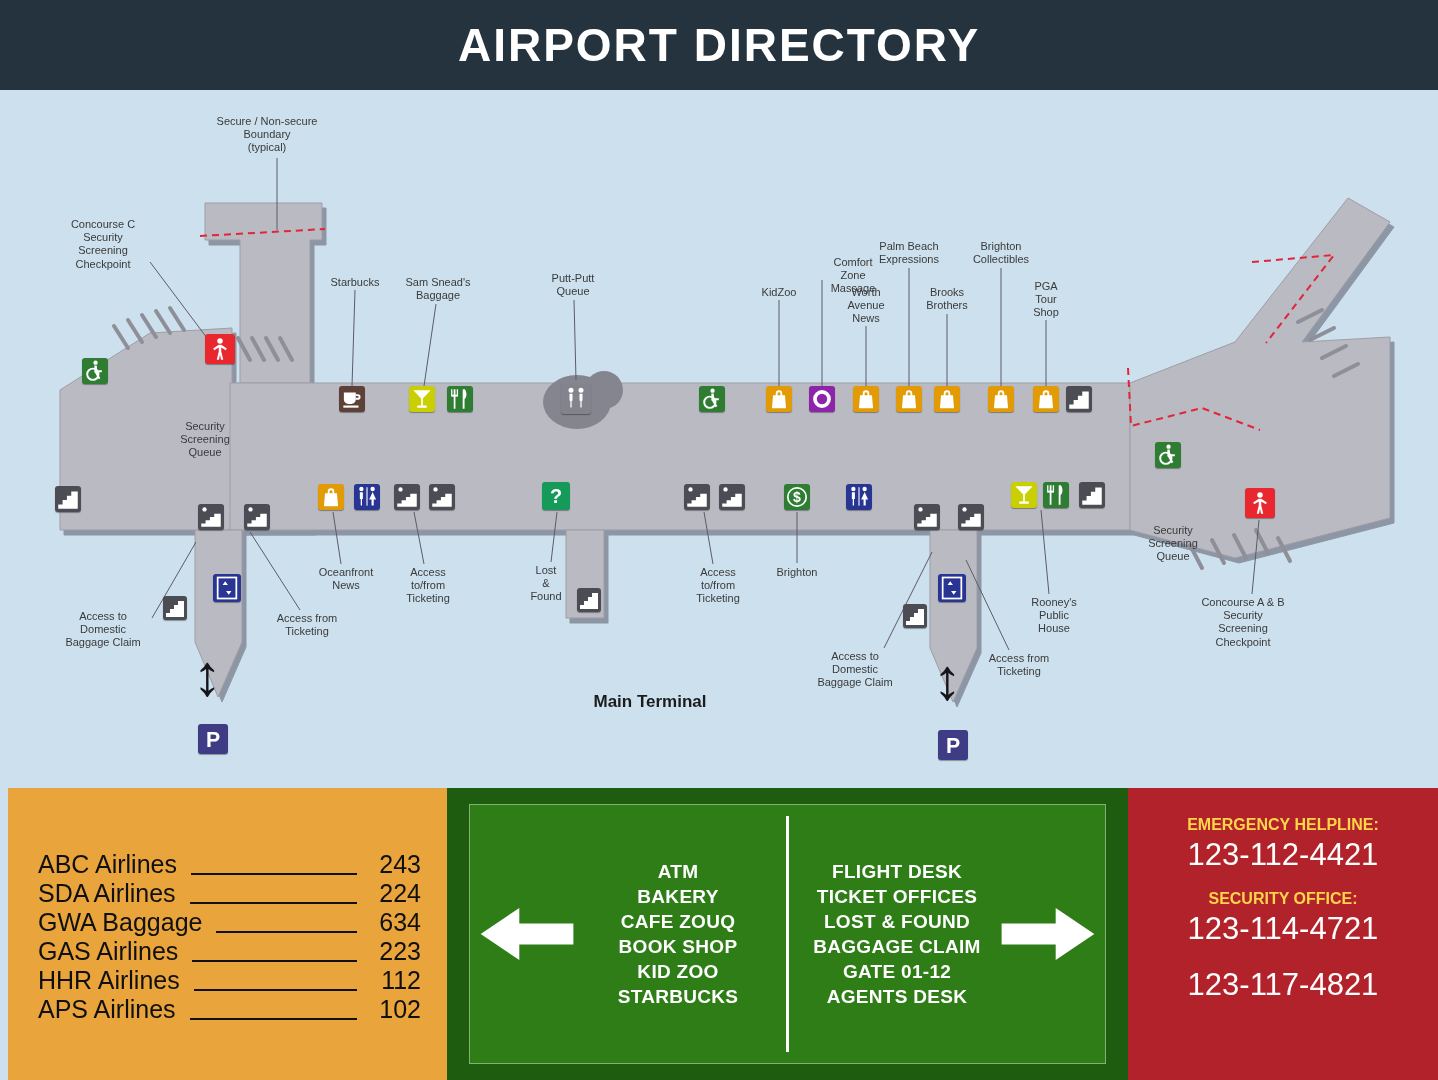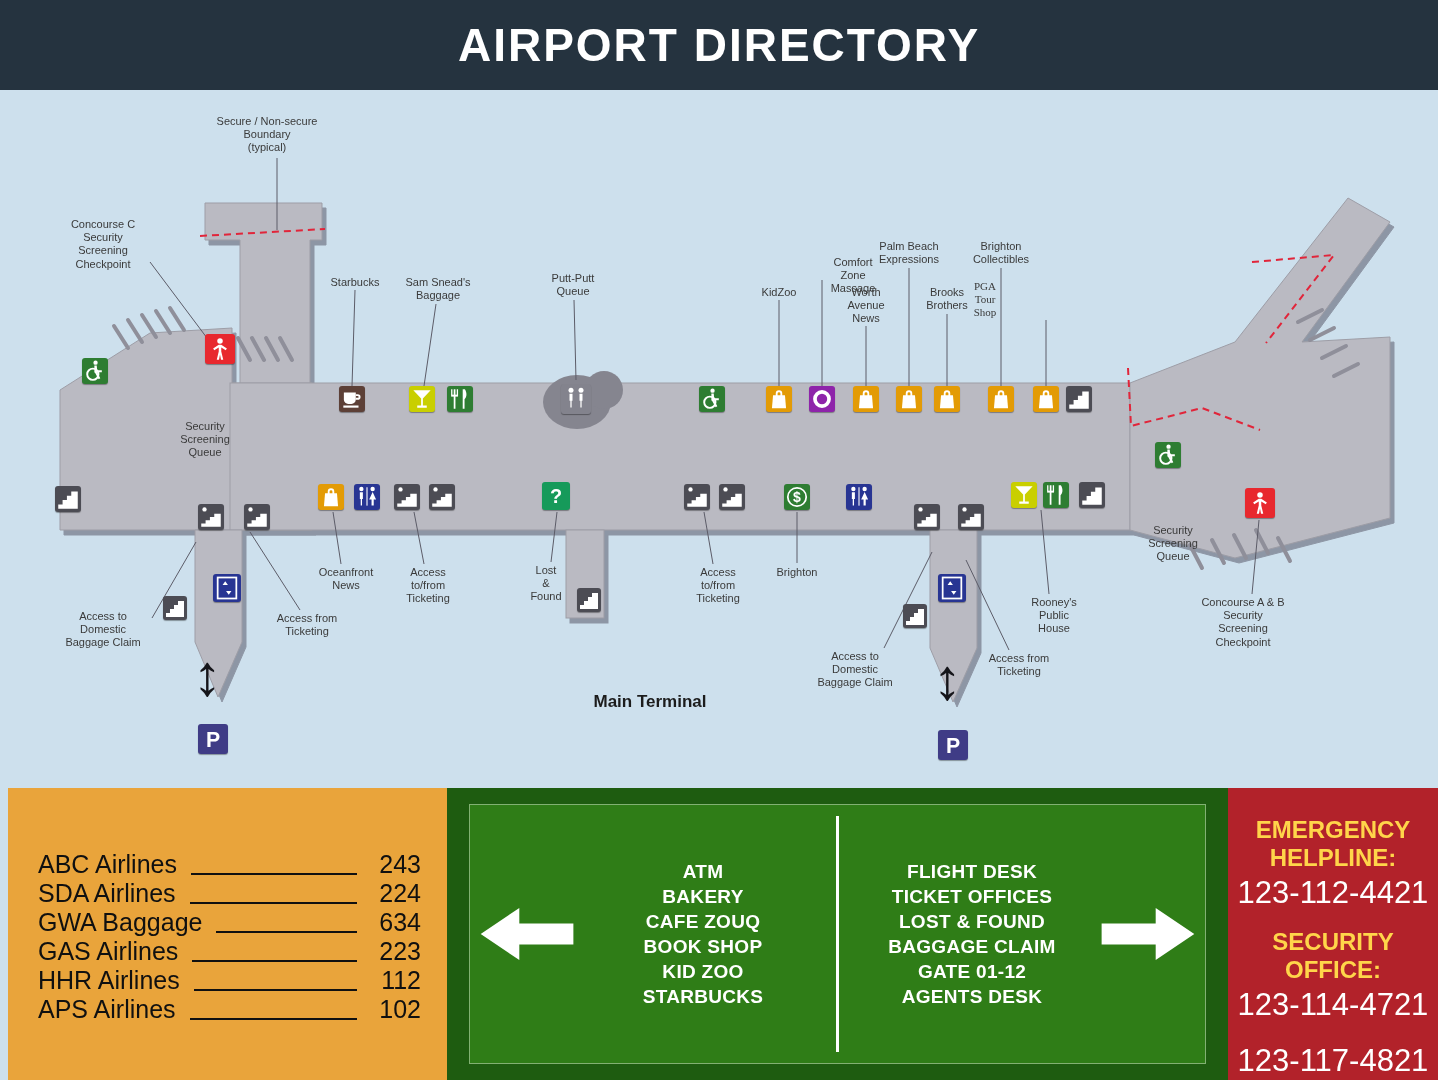--- a/index.html
+++ b/index.html
@@ -27,31 +27,31 @@
   .mbig{font-size:17px;font-weight:bold;color:#1c1c1c;}
   .marrow{position:absolute;font-size:58px;line-height:1;font-weight:bold;color:#15151a;}
   
   .bottom{position:absolute;left:0;top:788px;width:1438px;height:292px;display:flex;background:var(--map-bg);}
   .panel-airlines{width:439px;margin-left:8px;background:var(--airlines-bg);
                   padding:62px 26px 0 30px;box-sizing:border-box;}
   .air-row{display:flex;align-items:flex-end;font-size:25px;color:#101010;height:29px;}
   .air-name{white-space:nowrap;}
   .air-line{flex:1;border-bottom:2px solid #101010;margin:0 10px 4px 14px;}
   .air-num{width:54px;text-align:right;}
-  .panel-directions{width:781px;background:var(--directions-bg);padding:16px 22px;box-sizing:border-box;}
+  .panel-directions{width:681px;background:var(--directions-bg);padding:16px 22px;box-sizing:border-box;}
   .dir-inner{position:relative;width:100%;height:100%;background:var(--directions-inner);
              border:1px solid rgba(255,255,255,.4);display:flex;align-items:center;
              padding:0 10px;box-sizing:border-box;}
   .dir-col{flex:1;display:flex;flex-direction:column;gap:3px;text-align:center;
            color:#fff;font-weight:bold;font-size:19px;letter-spacing:.3px;}
   .dir-divider{width:3px;background:#fff;height:calc(100% - 22px);margin:0 6px;}
   .block-arrow{flex:0 0 auto;}
   .panel-contacts{flex:1;background:var(--contacts-bg);text-align:center;
                   padding-top:28px;box-sizing:border-box;display:flex;flex-direction:column;gap:17px;}
-  .contact-label{color:var(--contact-label);font-weight:bold;font-size:24px;}
+  .contact-label{color:var(--contact-label);font-weight:bold;font-size:16px;}
   .contact-number{color:#fff;font-size:31px;margin-top:3px;}
   .defs-hidden{position:absolute;width:0;height:0;overflow:hidden;}
 </style>
 </head>
 <body>
 
 <svg class="defs-hidden" aria-hidden="true">
   <defs>
     <symbol id="i-stairs" viewBox="0 0 24 24">
         <path fill="#fff" d="M3 21v-4h4v-4h4v-4h4V5h6v16z"></path>
@@ -427,21 +427,21 @@
 Massage</div>
       <div class="mlabel" style="left: 834px; top: 196px; width: 64px;">Worth
 Avenue
 News</div>
       <div class="mlabel" style="left: 859px; top: 150px; width: 100px;">Palm Beach
 Expressions</div>
       <div class="mlabel" style="left: 912px; top: 196px; width: 70px;">Brooks
 Brothers</div>
       <div class="mlabel" style="left: 953.5px; top: 150px; width: 95px;">Brighton
 Collectibles</div>
-      <div class="mlabel" style="left: 960px; top: 190px; width: 50px; font-family: Liberation Serif, serif;">PGA
+      <div class="mlabel" style="left: 1021px; top: 190px; width: 50px;">PGA
 Tour
 Shop</div>
       <div class="mlabel" style="left: 163px; top: 330px; width: 84px;">Security
 Screening
 Queue</div>
       <div class="mlabel" style="left: 1131px; top: 434px; width: 84px;">Security
 Screening
 Queue</div>
       <div class="mlabel" style="left: 306px; top: 476px; width: 80px;">Oceanfront
 News</div>

